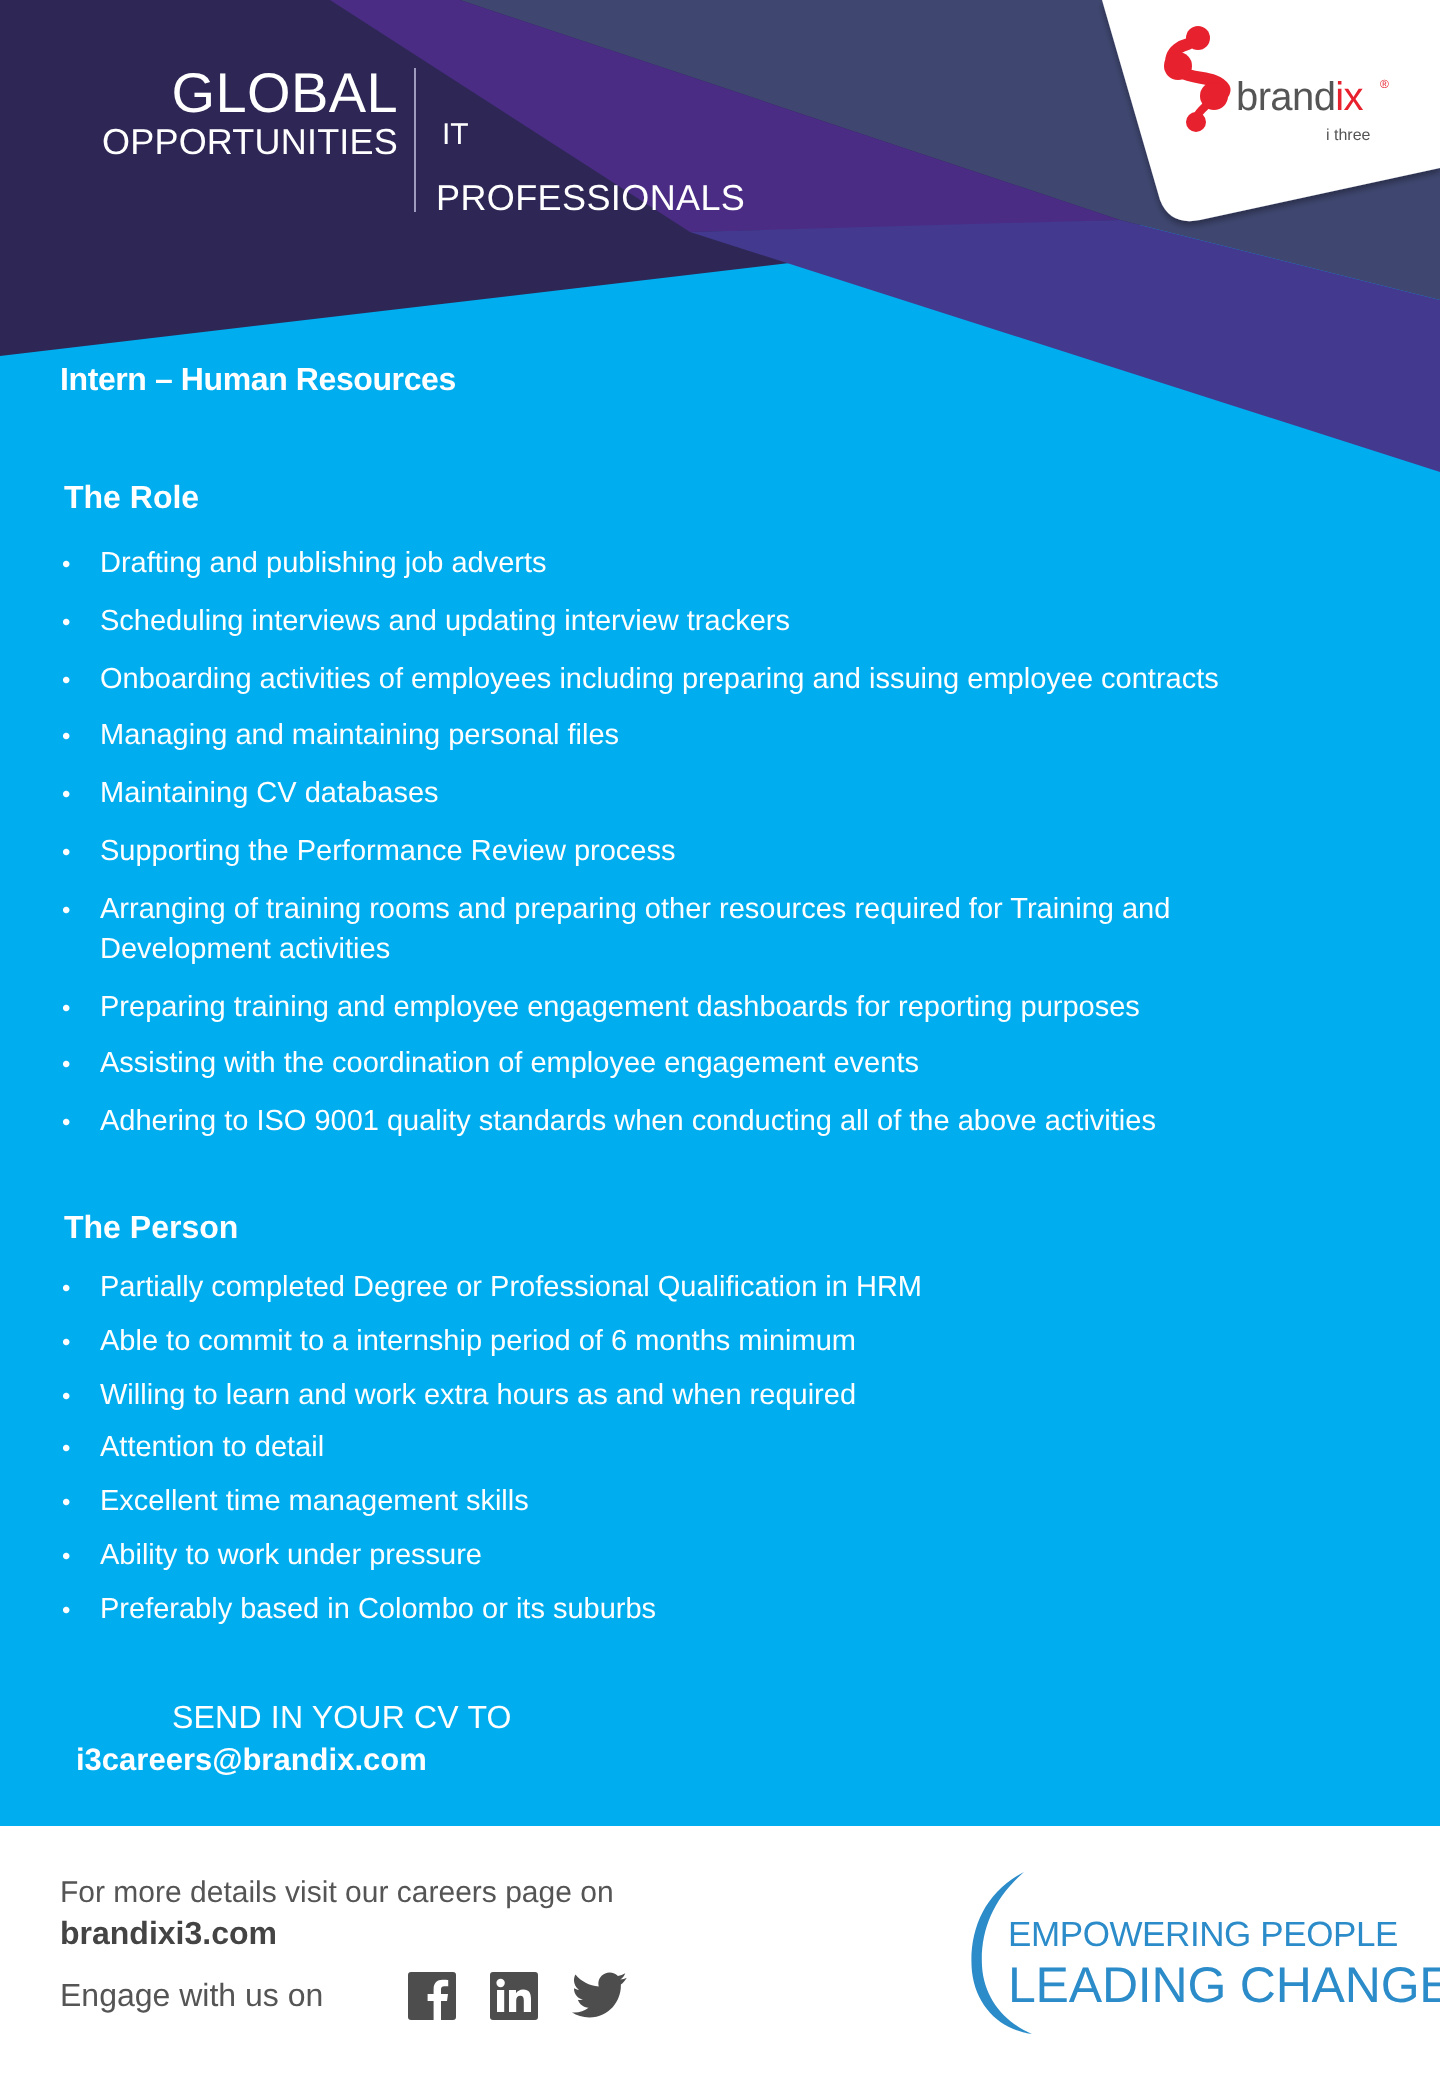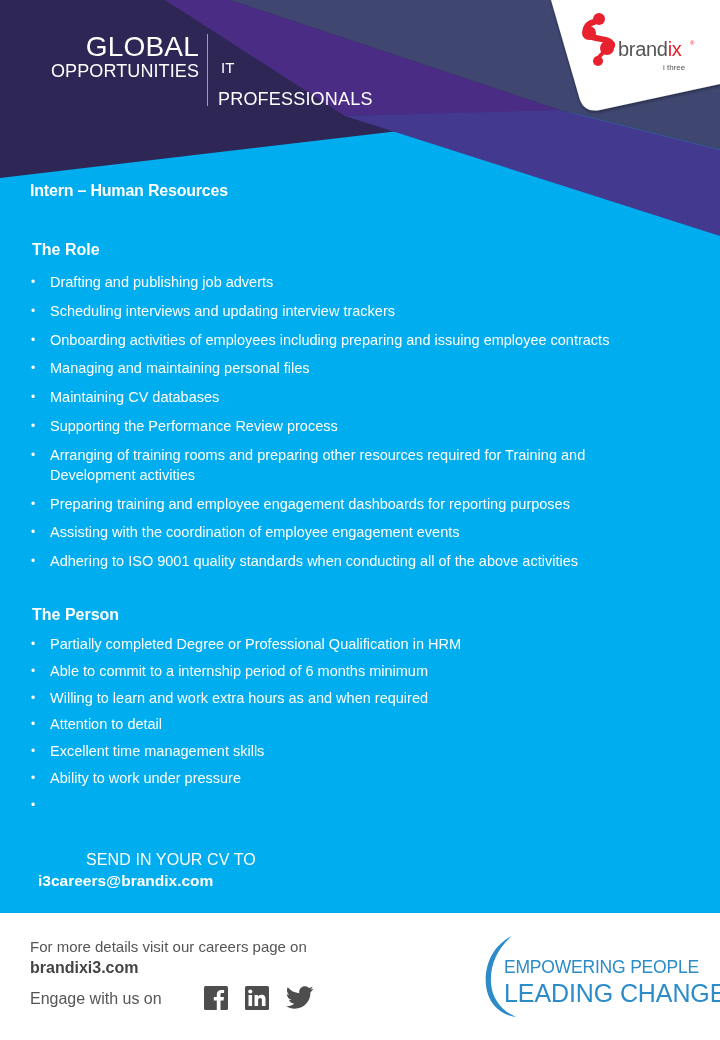--- a/index.html
+++ b/index.html
@@ -124,21 +124,21 @@
     </ul>
 
     <h2 class="section-title person-title">The Person</h2>
     <ul class="bullets person-list">
       <li><span class="dot">•</span><span>Partially completed Degree  or Professional Qualification  in HRM</span></li>
       <li><span class="dot">•</span><span>Able to commit to a internship period of 6 months minimum</span></li>
       <li><span class="dot">•</span><span>Willing to learn and work extra hours as and when required</span></li>
       <li><span class="dot">•</span><span>Attention to detail</span></li>
       <li><span class="dot">•</span><span>Excellent time management skills</span></li>
       <li><span class="dot">•</span><span>Ability to work under pressure</span></li>
-      <li><span class="dot">•</span></li>
+      <li><span class="dot">•</span><span>Preferably based in Colombo or its suburbs</span></li>
     </ul>
 
     <div class="cta-label">SEND IN YOUR CV TO</div>
     <div class="cta-email">i3careers@brandix.com</div>
   </div>
 
   <div class="footer">
     <div class="footer-line1">For more details visit our careers page on</div>
     <div class="footer-site">brandixi3.com</div>
     <div class="footer-engage">Engage with us on</div>

